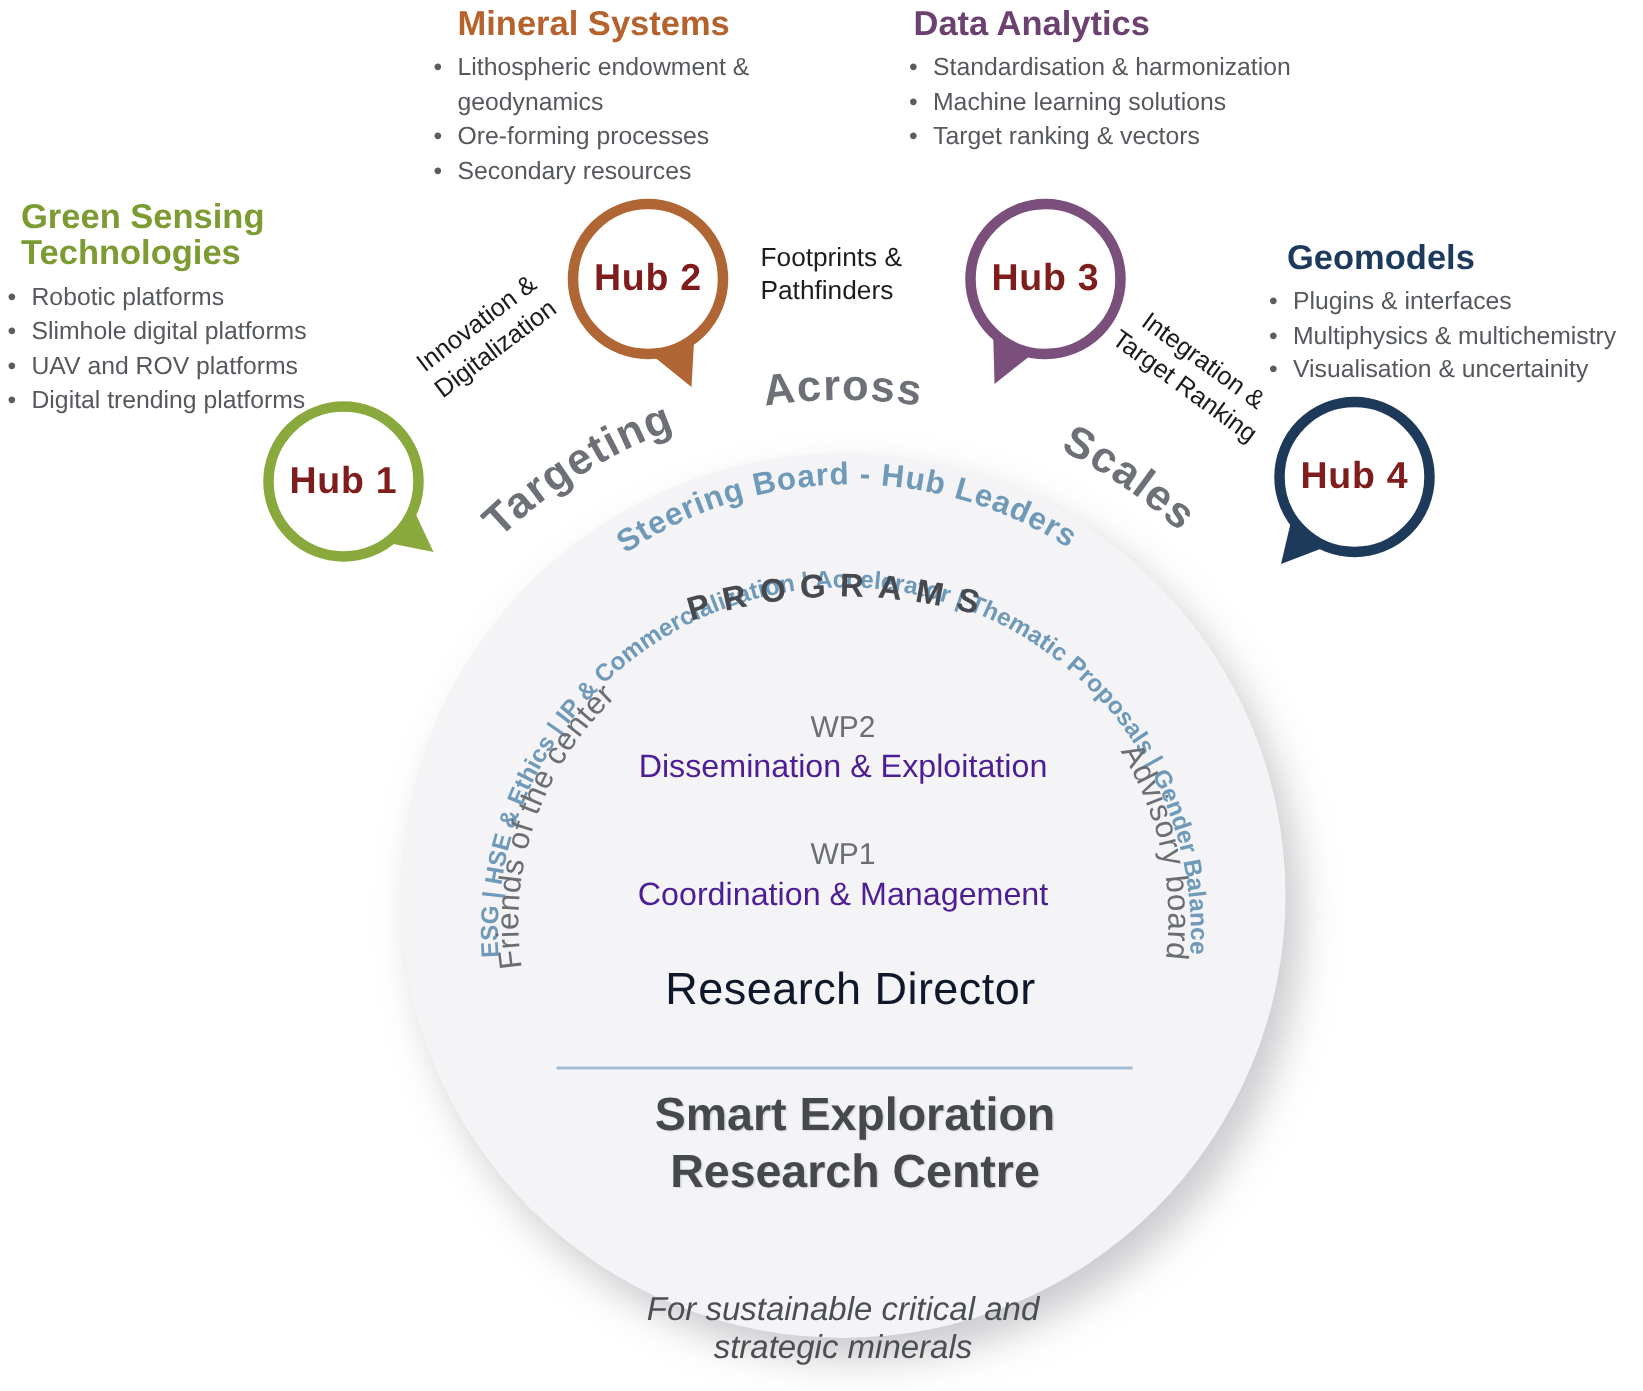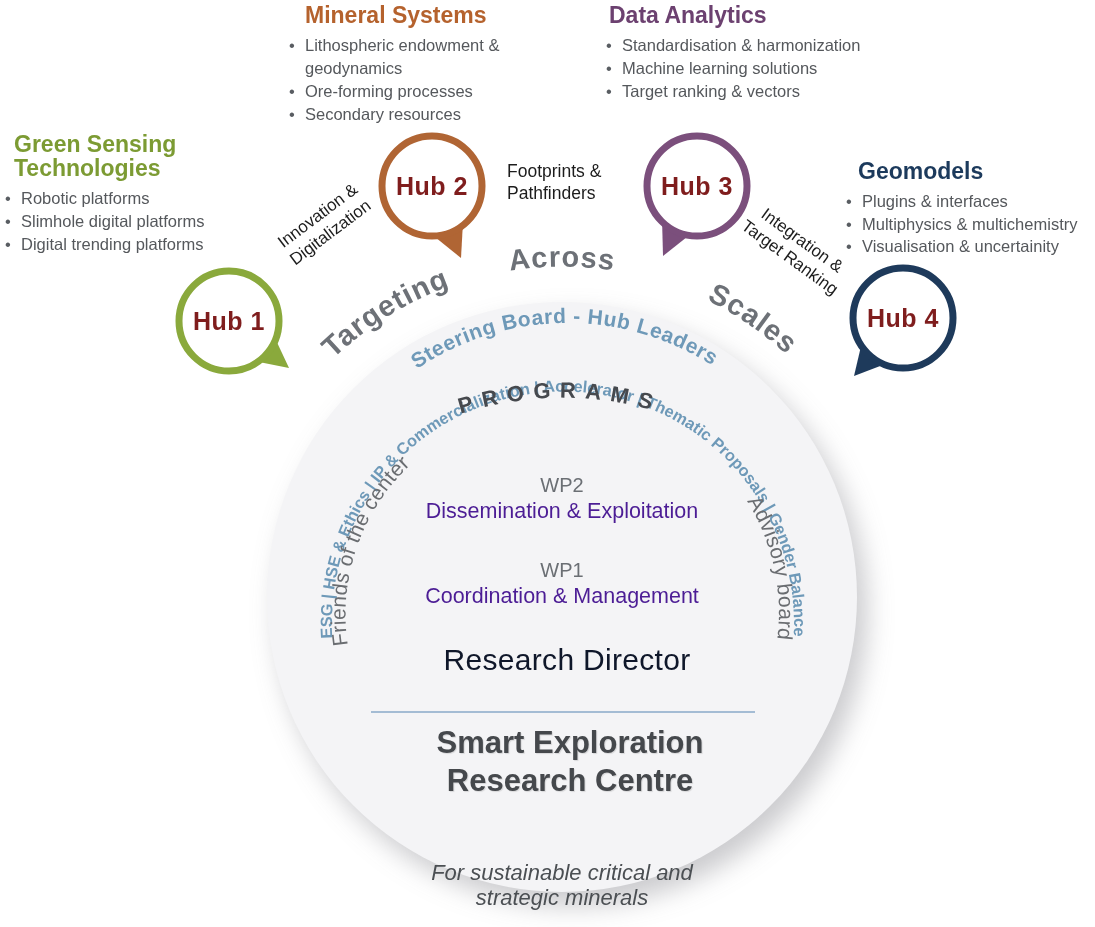--- a/index.html
+++ b/index.html
@@ -126,20 +126,21 @@
   <div class="hub-label" style="left:229px;top:321px;">Hub 1</div>
   <div class="hub-label" style="left:432px;top:186px;">Hub 2</div>
   <div class="hub-label" style="left:697px;top:186px;">Hub 3</div>
   <div class="hub-label" style="left:903px;top:318px;">Hub 4</div>
 
   <div class="topic t-green">
     <h3>Green Sensing Technologies</h3>
     <ul>
       <li>Robotic platforms</li>
       <li>Slimhole digital platforms</li>
+      <li>UAV and ROV platforms</li>
       <li>Digital trending platforms</li>
     </ul>
   </div>
 
   <div class="topic t-mineral">
     <h3>Mineral Systems</h3>
     <ul>
       <li>Lithospheric endowment &amp; geodynamics</li>
       <li>Ore-forming processes</li>
       <li>Secondary resources</li>

